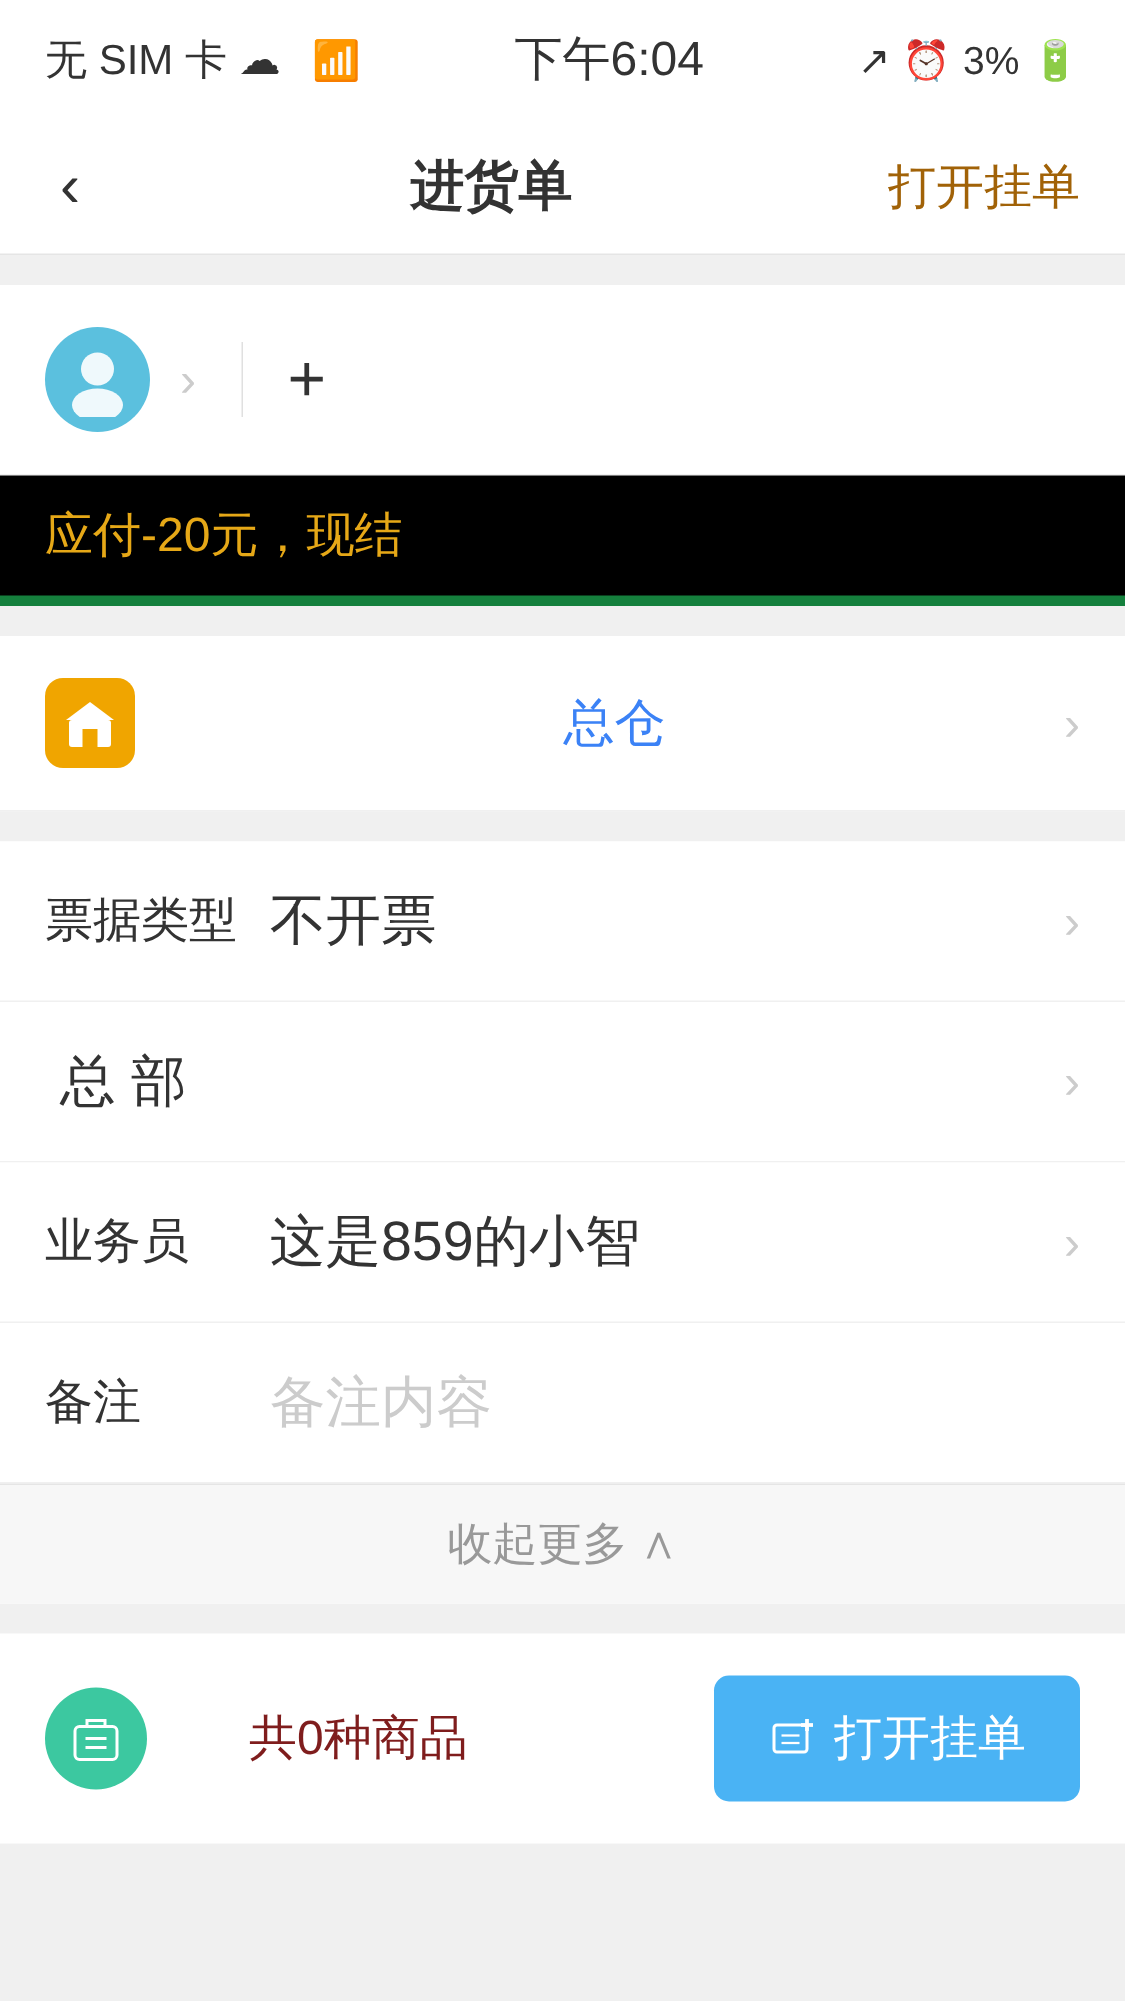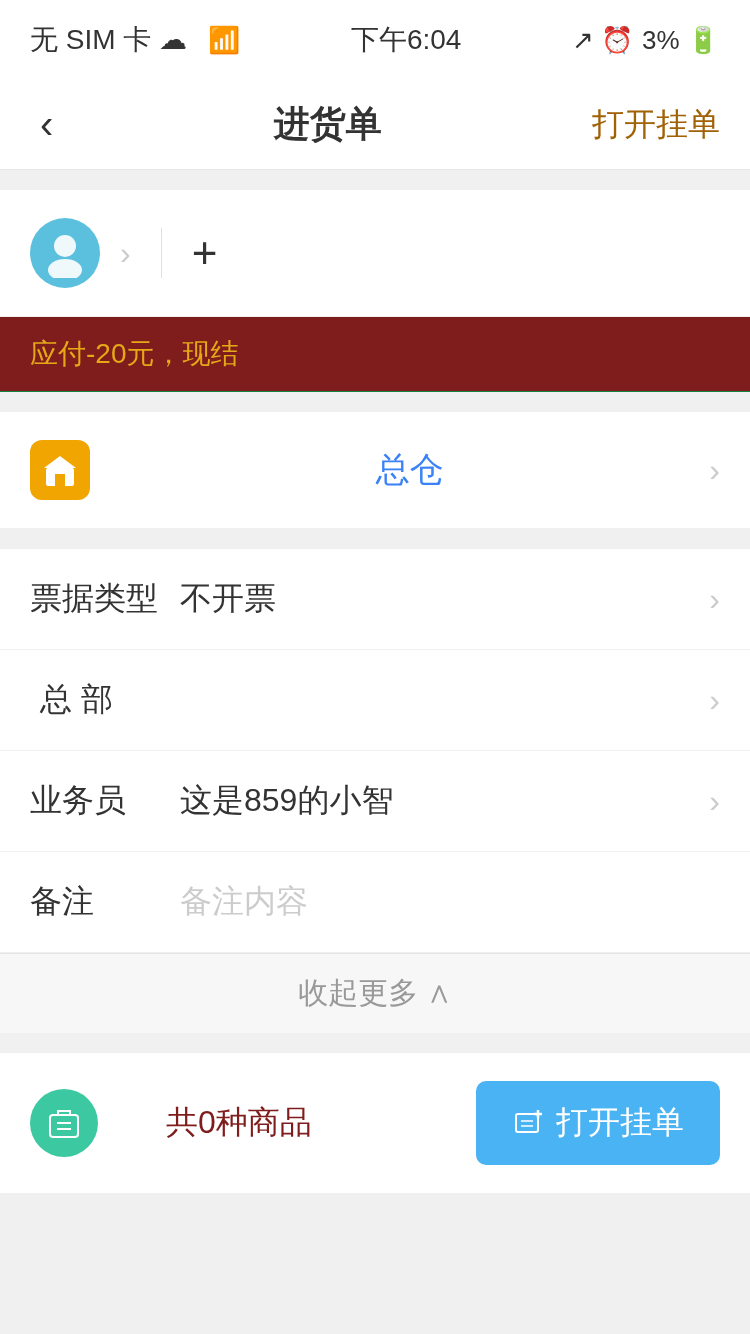--- a/index.html
+++ b/index.html
@@ -19,21 +19,21 @@
       height: 80px;
       background: #fff;
       display: flex;
       align-items: center;
       justify-content: space-between;
       padding: 0 30px;
       font-size: 28px;
       color: #333;
     }
     .status-left { display: flex; align-items: center; gap: 21px; }
-    .status-center { font-size: 28px; font-weight: 500; }
+    .status-center { font-size: 32px; font-weight: 500; }
     .status-right { display: flex; align-items: center; gap: 8px; font-size: 26px; }
 
     
     .nav-bar {
       width: 750px;
       height: 90px;
       background: #fff;
       display: flex;
       align-items: center;
       justify-content: space-between;
@@ -108,25 +108,25 @@
     }
     .supplier-divider {
       width: 1px;
       height: 50px;
       background: #e0e0e0;
       margin-right: 30px;
     }
 
     
     .notice-bar {
-      background: #7f1d1d;
+      background: #000000;
       padding: 18px 30px;
-      font-size: 28px;
+      font-size: 32px;
       color: #e6a817;
-      border-bottom: 1px solid #15803d;
+      border-bottom: 7px solid #15803d;
     }
 
     
     .warehouse-row {
       display: flex;
       align-items: center;
       padding: 28px 30px;
       background: #fff;
       border-bottom: 1px solid #f0f0f0;
     }
@@ -163,21 +163,21 @@
       min-height: 100px;
     }
     .form-label {
       font-size: 32px;
       color: #333;
       width: 140px;
       flex-shrink: 0;
     }
     .form-value {
       flex: 1;
-      font-size: 32px;
+      font-size: 37px;
       color: #333;
       padding-left: 10px;
     }
     .form-value.placeholder {
       color: #ccc;
     }
 
     
     .collapse-bar {
       background: #f7f7f7;

